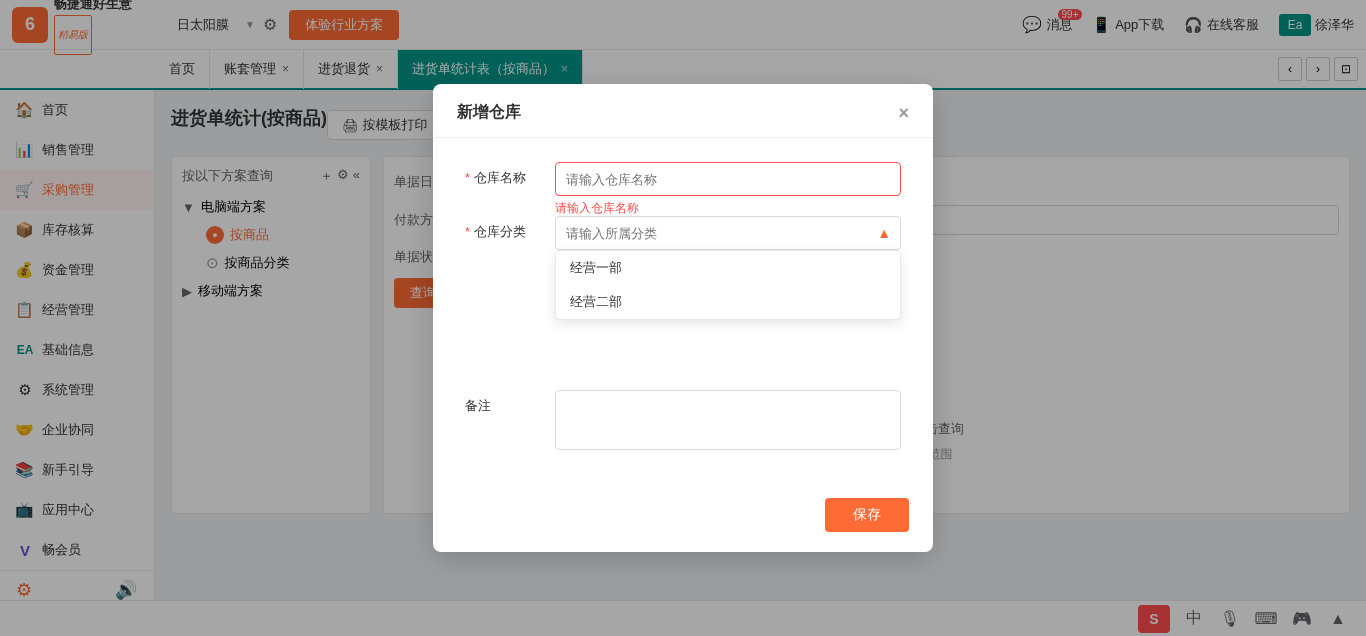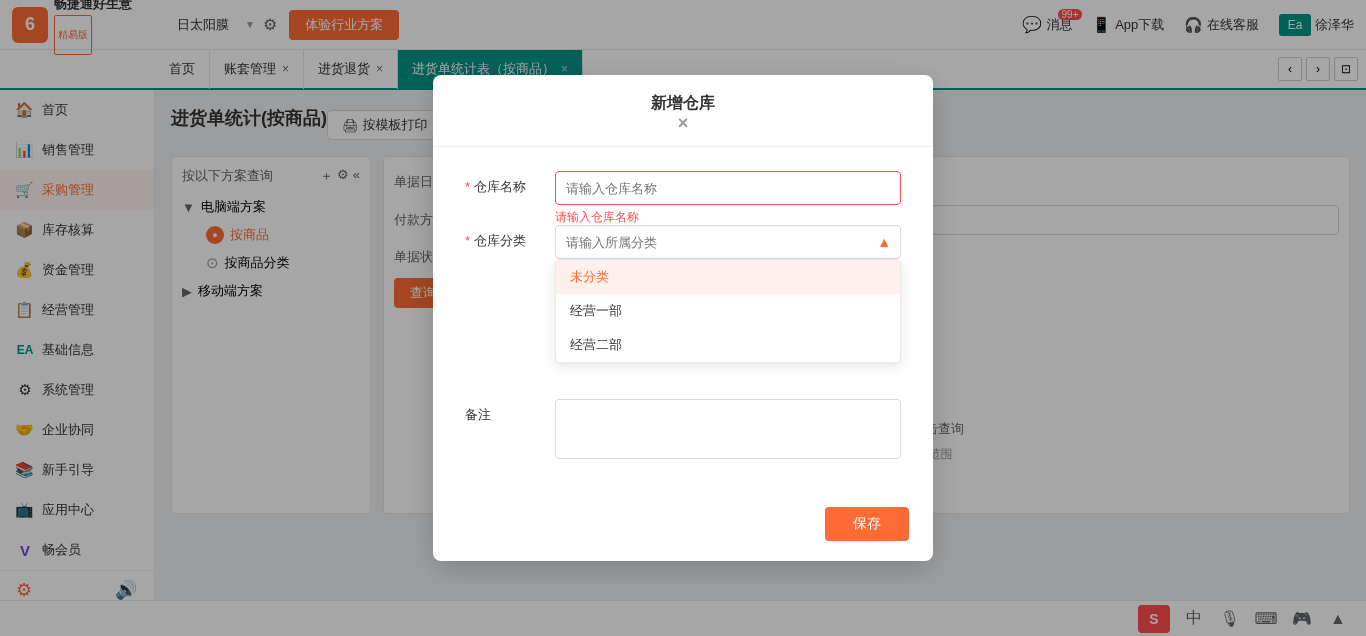--- a/index.html
+++ b/index.html
@@ -22,21 +22,21 @@
       align-items: center;
       gap: 6px;
     }
     .logo-icon {
       width: 36px; height: 36px;
       background: #ff6b35;
       border-radius: 6px;
       display: flex; align-items: center; justify-content: center;
       color: #fff; font-size: 18px; font-weight: bold;
     }
-    .logo-badge { font-size: 10px; color: #ff6b35; border: 1px solid #ff6b35; padding: 12px 3px; border-radius: 2px; margin-top: 2px; display: inline-block; }
+    .logo-badge { font-size: 10px; color: #ff6b35; border: 1px solid #ff6b35; padding: 12px 3px; border-radius: 2px; margin-top: 2px; display: inline-block; font-style: italic; }
     .header-store {
       display: flex; align-items: center; gap: 16px;
       font-size: 13px; color: #333; margin-left: 10px;
       cursor: pointer;
     }
     .header-store .arrow { color: #999; font-size: 10px; }
     .header-gear { margin-left: 8px; color: #666; cursor: pointer; font-size: 16px; }
     .header-trial-btn {
       margin-left: 12px;
       background: #ff6b35;
@@ -296,21 +296,20 @@
     }
     .modal-header {
       padding: 18px 24px 14px;
       font-size: 16px;
       font-weight: bold;
       color: #333;
       border-bottom: 1px solid #f0f0f0;
       display: flex;
       align-items: center;
       justify-content: space-between;
-      flex-direction: column;
     }
     .modal-close {
       font-size: 18px;
       color: #999;
       cursor: pointer;
       line-height: 1;
     }
     .modal-body {
       padding: 24px 32px 16px;
     }
@@ -687,21 +686,20 @@
       <div class="form-row" style="position:relative;margin-bottom:0;">
         <div class="form-label">
           <span class="required-star">*</span><span>仓库分类</span>
         </div>
         <div class="form-select-wrap">
           <input class="form-select-input" type="text" placeholder="请输入所属分类" style="">
           <span class="form-select-arrow">▲</span>
         </div>
 
         <div class="dropdown-list">
-          <div class="dropdown-item selected">未分类</div>
           <div class="dropdown-item">经营一部</div>
           <div class="dropdown-item">经营二部</div>
         </div>
       </div>
 
       <div class="form-row" style="margin-top:140px;">
         <div class="form-label">
           <span>备注</span>
         </div>
         <textarea class="form-textarea" style=""></textarea>

